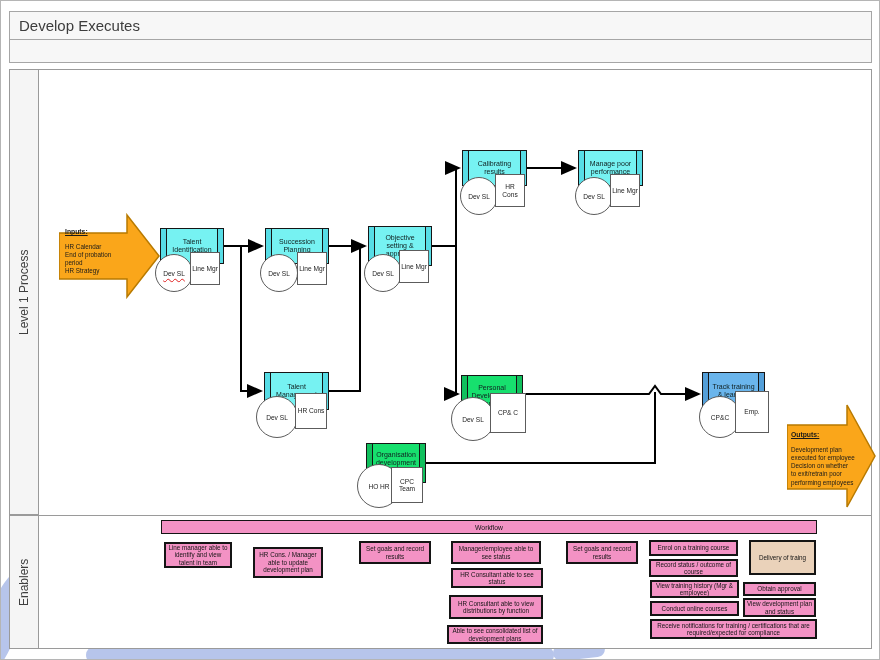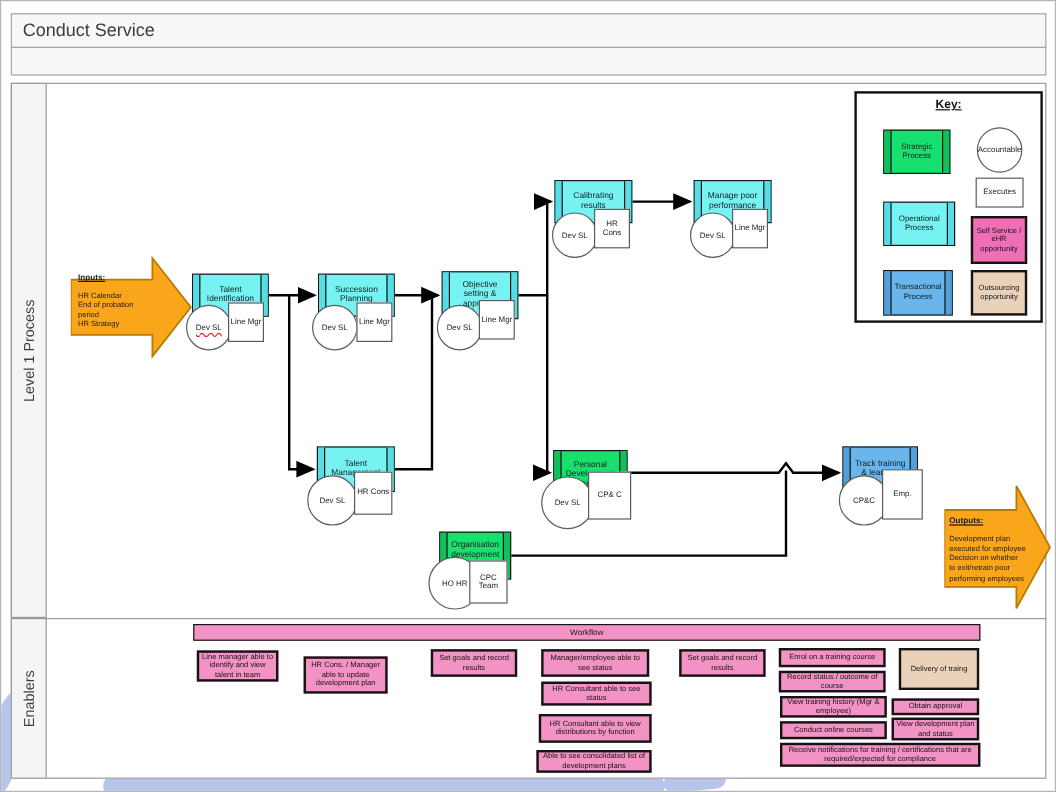--- a/index.html
+++ b/index.html
@@ -56,21 +56,21 @@
 </style>
 </head>
 <body>
 
 <div id="stage">
 
   <div class="decor" style="left:-14px;top:568px;width:32px;height:108px;border-radius:50%;transform:rotate(18deg);"></div>
   <div class="decor" style="left:85px;top:645px;width:468px;height:18px;border-radius:9px;"></div>
   <div class="decor" style="left:552px;top:642px;width:52px;height:16px;border-radius:8px;transform:rotate(-6deg);"></div>
 
-  <div id="tbar1" class="tbar">Conduct Service</div>
+  <div id="tbar1" class="tbar">Develop Executes</div>
   <div id="tbar2" class="tbar"></div>
 
   <div id="frame"></div>
   <div id="lanediv"></div>
   <div id="lane1" class="lane-label">Level 1 Process</div>
   <div id="lane2" class="lane-label">Enablers</div>
 
   <svg id="overlay" width="880" height="660">
     <defs>
       <marker id="arw" markerWidth="9" markerHeight="8" refX="7" refY="3.5" orient="auto">
@@ -138,30 +138,20 @@
   <div class="att-s" style="left:489px;top:392px;width:36px;height:40px;">CP&amp; C</div>
 
   <div class="proc green" style="left:365px;top:442px;width:60px;height:40px;">Organisation development planning</div>
   <div class="att-c" style="left:356px;top:463px;width:42px;height:42px;">HO HR</div>
   <div class="att-s" style="left:390px;top:466px;width:32px;height:36px;">CPC Team</div>
 
   <div class="proc blue" style="left:701px;top:371px;width:63px;height:38px;">Track training &amp; learning</div>
   <div class="att-c" style="left:698px;top:395px;width:40px;height:40px;">CP&amp;C</div>
   <div class="att-s" style="left:734px;top:390px;width:34px;height:42px;">Emp.</div>
 
-  <div id="keybox">
-    <div id="keytitle">Key:</div>
-    <div class="proc green keyproc" style="left:22px;top:30px;width:56px;height:37px;">Strategic Process</div>
-    <div class="att-c" style="left:100px;top:28px;width:36px;height:36px;">Accountable</div>
-    <div class="att-s" style="left:99px;top:70px;width:40px;height:25px;">Executes</div>
-    <div class="proc cyan keyproc" style="left:22px;top:90px;width:60px;height:37px;">Operational Process</div>
-    <div class="enb pinkkey" style="left:95px;top:102px;width:47px;height:40px;">Self Service / eHR opportunity</div>
-    <div class="proc blue keyproc" style="left:22px;top:147px;width:58px;height:38px;">Transactional Process</div>
-    <div class="enb tan" style="left:95px;top:147px;width:47px;height:38px;">Outsourcing opportunity</div>
-  </div>
 
   <div id="wfbar">Workflow</div>
 
   <div class="enb" style="left:163px;top:541px;width:68px;height:26px;">Line manager able to identify and view talent in team</div>
   <div class="enb" style="left:252px;top:546px;width:70px;height:31px;">HR Cons. / Manager able to update development plan</div>
   <div class="enb" style="left:358px;top:540px;width:72px;height:23px;">Set goals and record results</div>
   <div class="enb" style="left:450px;top:540px;width:90px;height:23px;">Manager/employee able to see status</div>
   <div class="enb" style="left:565px;top:540px;width:72px;height:23px;">Set goals and record results</div>
   <div class="enb" style="left:450px;top:567px;width:92px;height:20px;">HR Consultant able to see status</div>
   <div class="enb" style="left:448px;top:594px;width:94px;height:24px;">HR Consultant able to view distributions by function</div>

